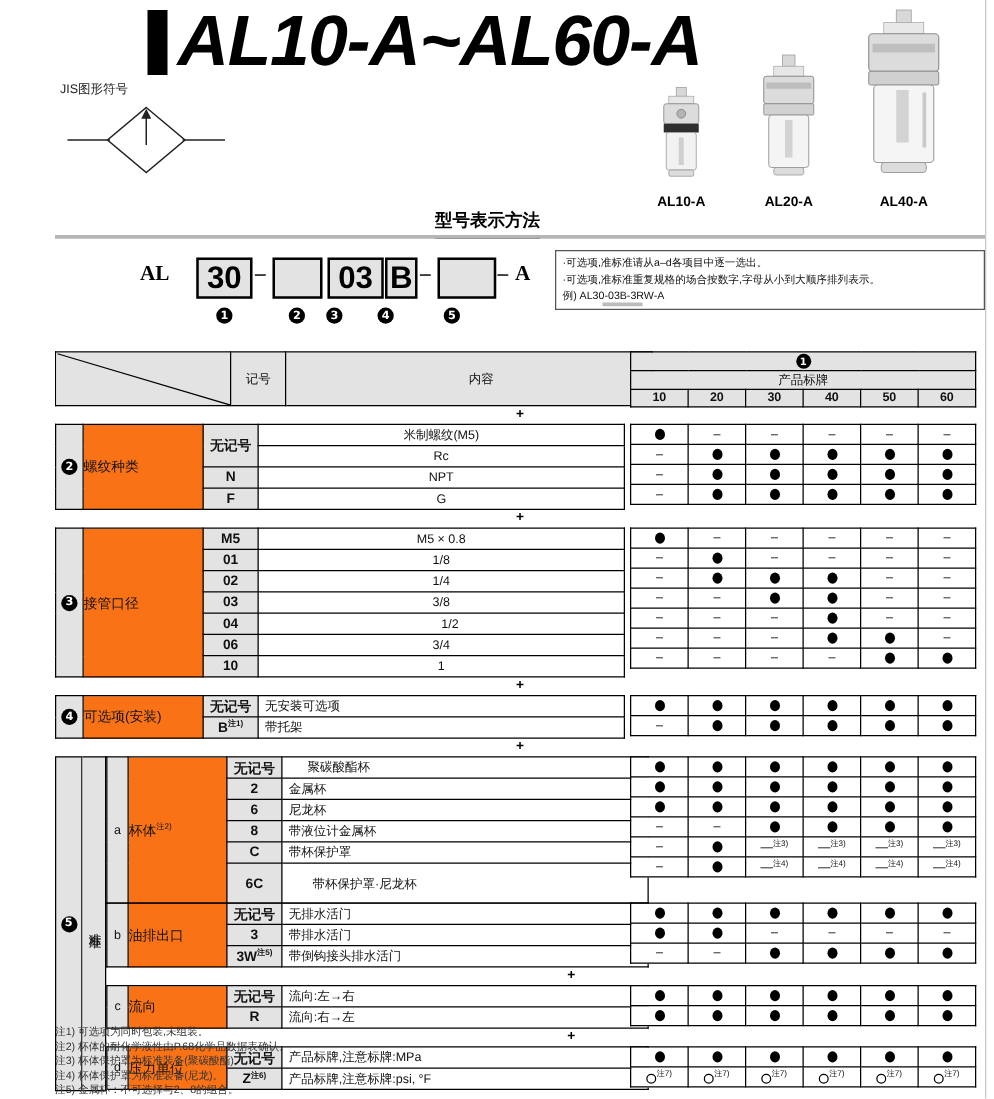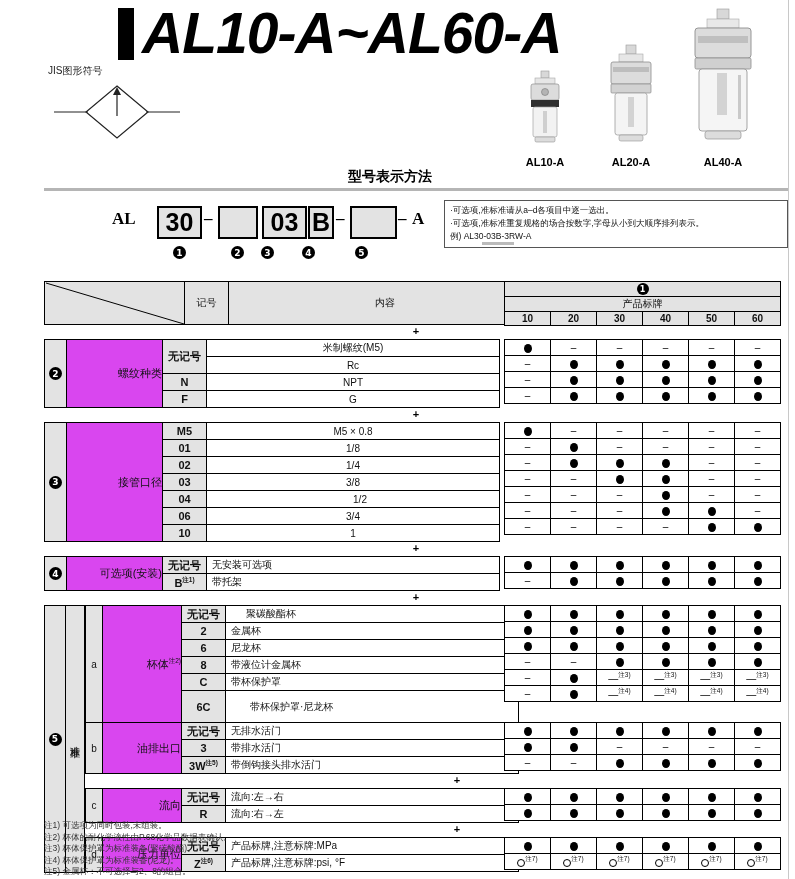--- a/index.html
+++ b/index.html
@@ -85,21 +85,21 @@
     width:744px; text-align:center; font-size:11px; font-weight:bold; color:#000;
     height:13px; line-height:11px;
   }
   table.g { border-collapse:collapse; table-layout:fixed; }
   table.g td, table.g th { border:1px solid #000; padding:0; }
 
   .left-tbl { position:absolute; left:0; top:0; }
   .right-tbl { position:absolute; left:460px; top:0; }
 
   .c-num { width:22px; text-align:center; background:#e3e3e3; vertical-align:middle; }
-  .c-cat { width:96px; text-align:right; background:#d946ef; font-size:11px; vertical-align:middle; }
+  .c-cat { width:96px; text-align:left; background:#f97316; font-size:11px; vertical-align:middle; }
   .c-sym { width:44px; text-align:center; background:#e3e3e3; font-weight:bold; font-size:11px; vertical-align:middle; }
   .c-desc{ width:293px; text-align:center; background:#fff; font-size:10px; vertical-align:middle; }
   .c-desc.lft { text-align:left; padding-left:5px; }
   .c-size{ width:46px; text-align:center; background:#fff; height:16px; vertical-align:middle; }
 
   .hdr-cell{ background:#e3e3e3; text-align:center; vertical-align:middle; font-size:10px;}
   .hdr-diag { position:relative; background:#e3e3e3; width:140px; height:43px; overflow:hidden;}
   .hdr-diag svg { position:absolute; left:0; top:0; }
 
   .dot { display:inline-block; width:8px; height:9px; border-radius:50%; background:#000; vertical-align:middle;}

